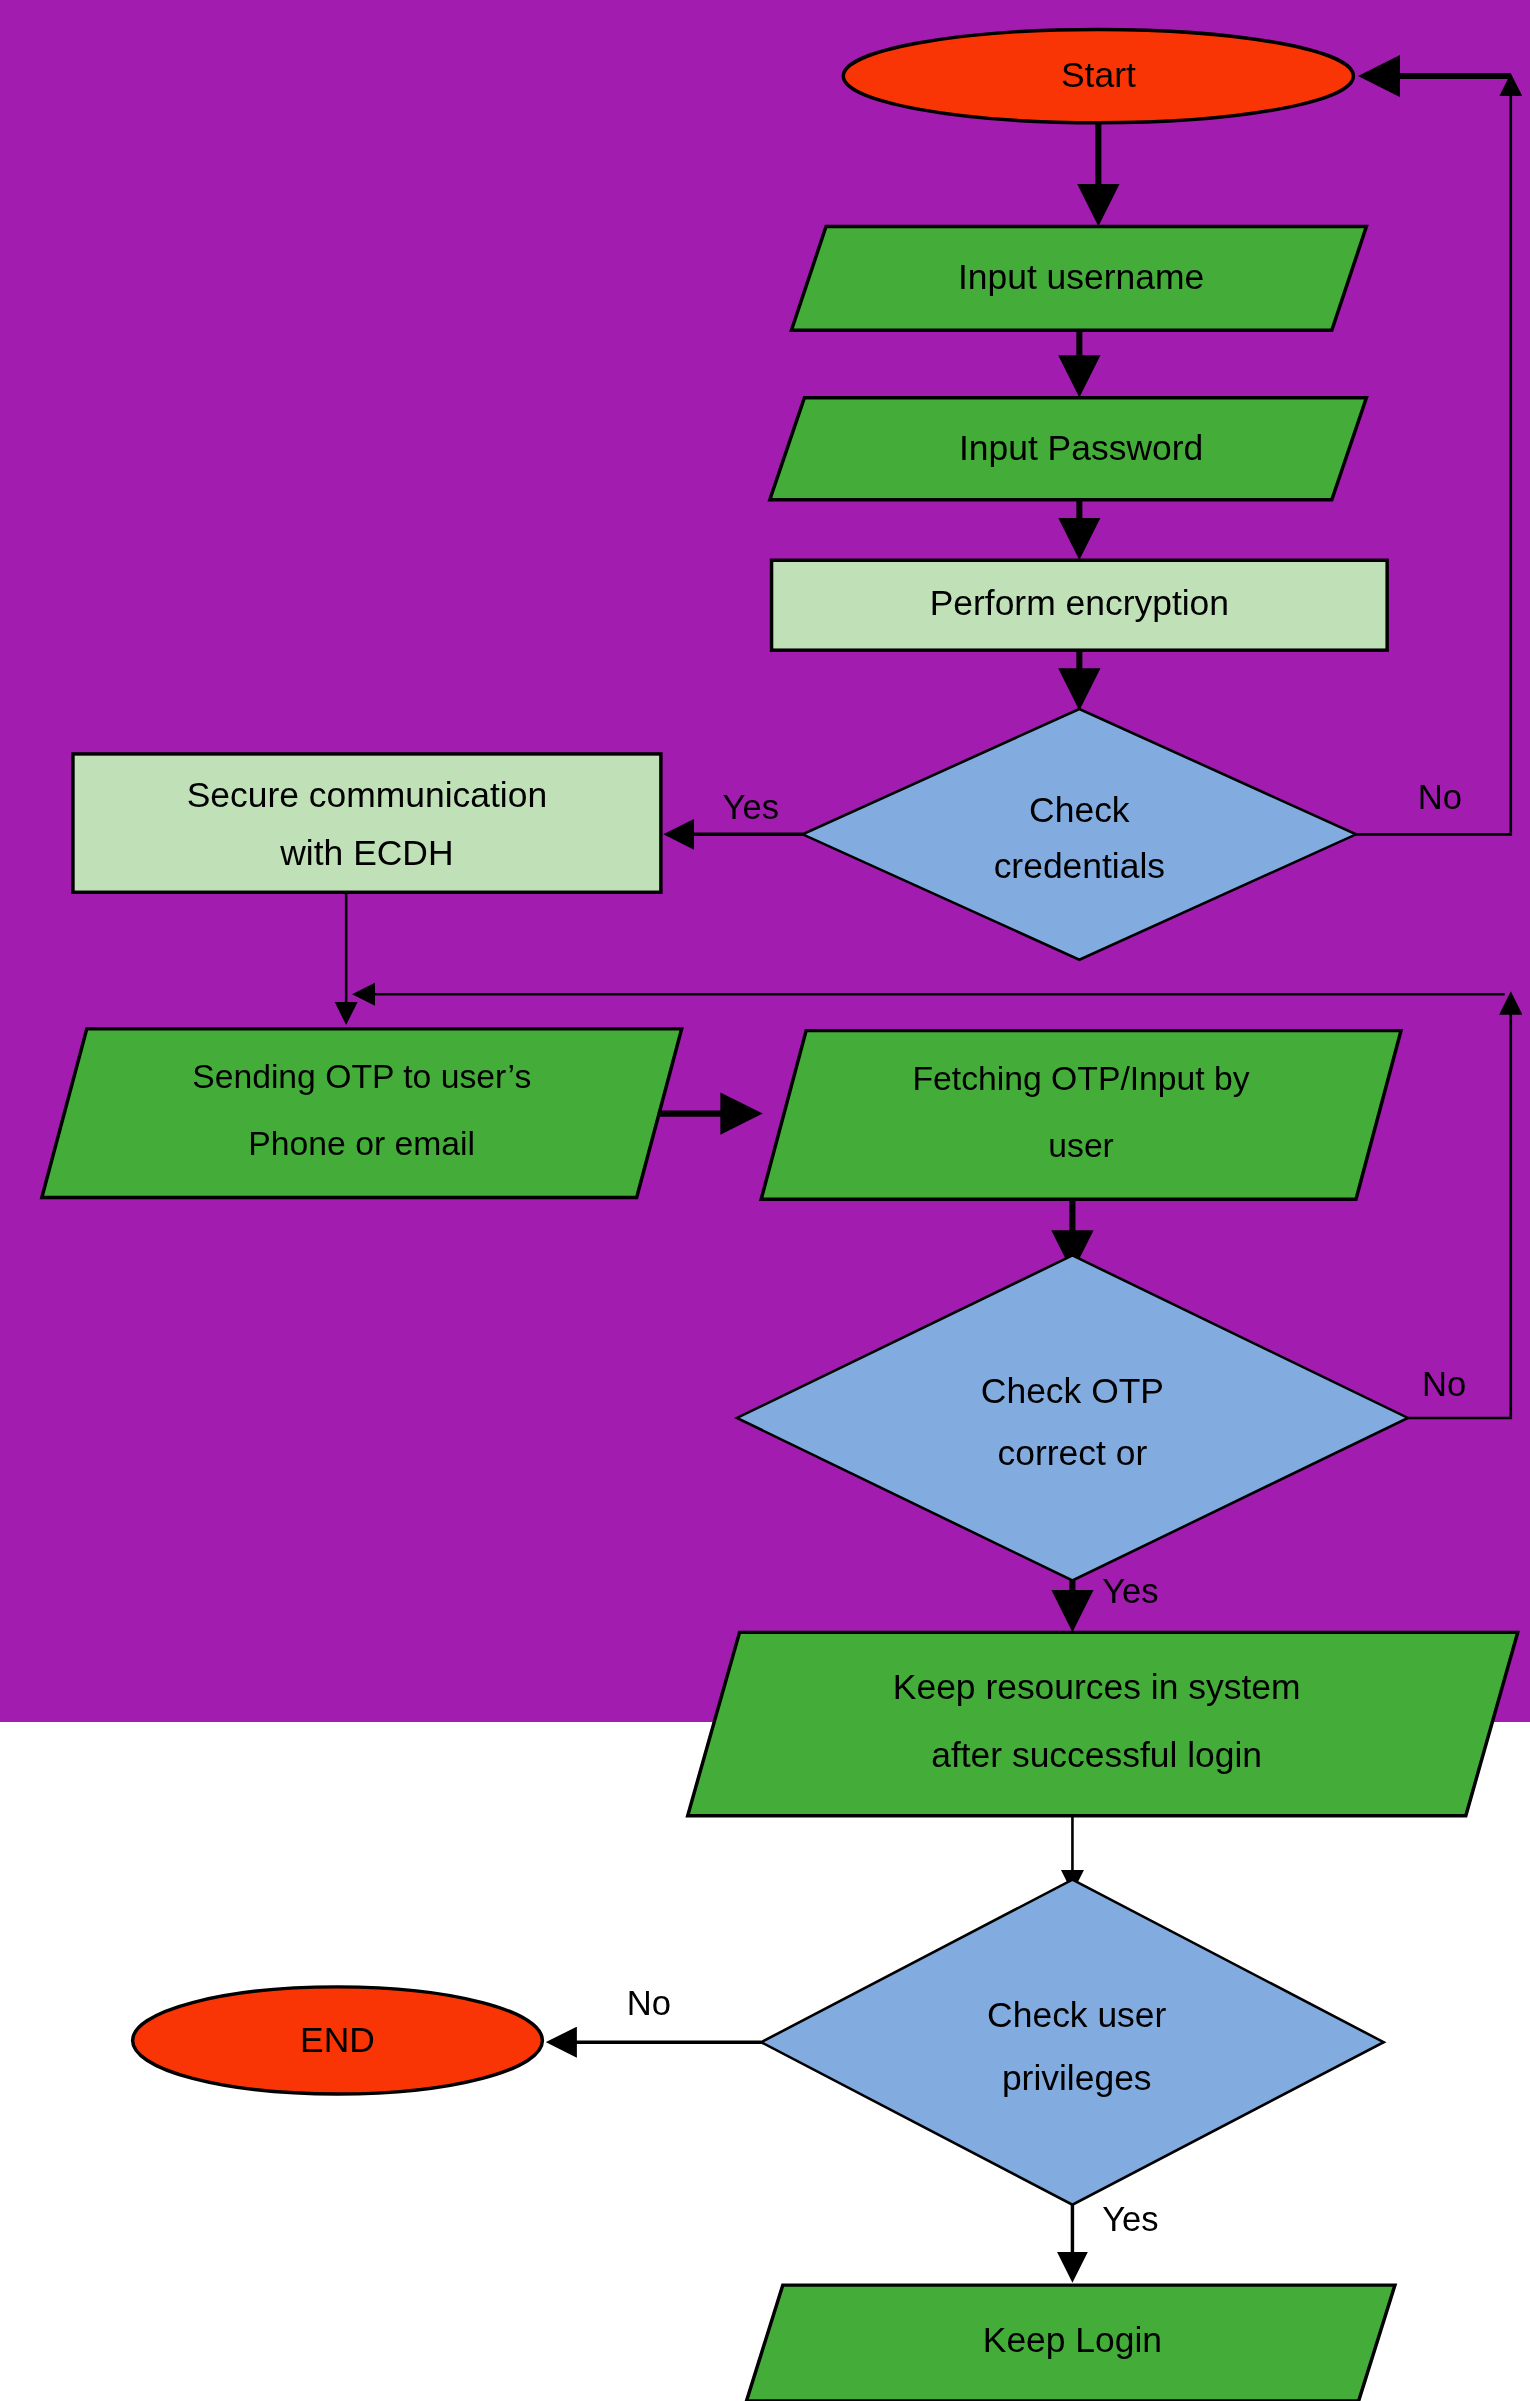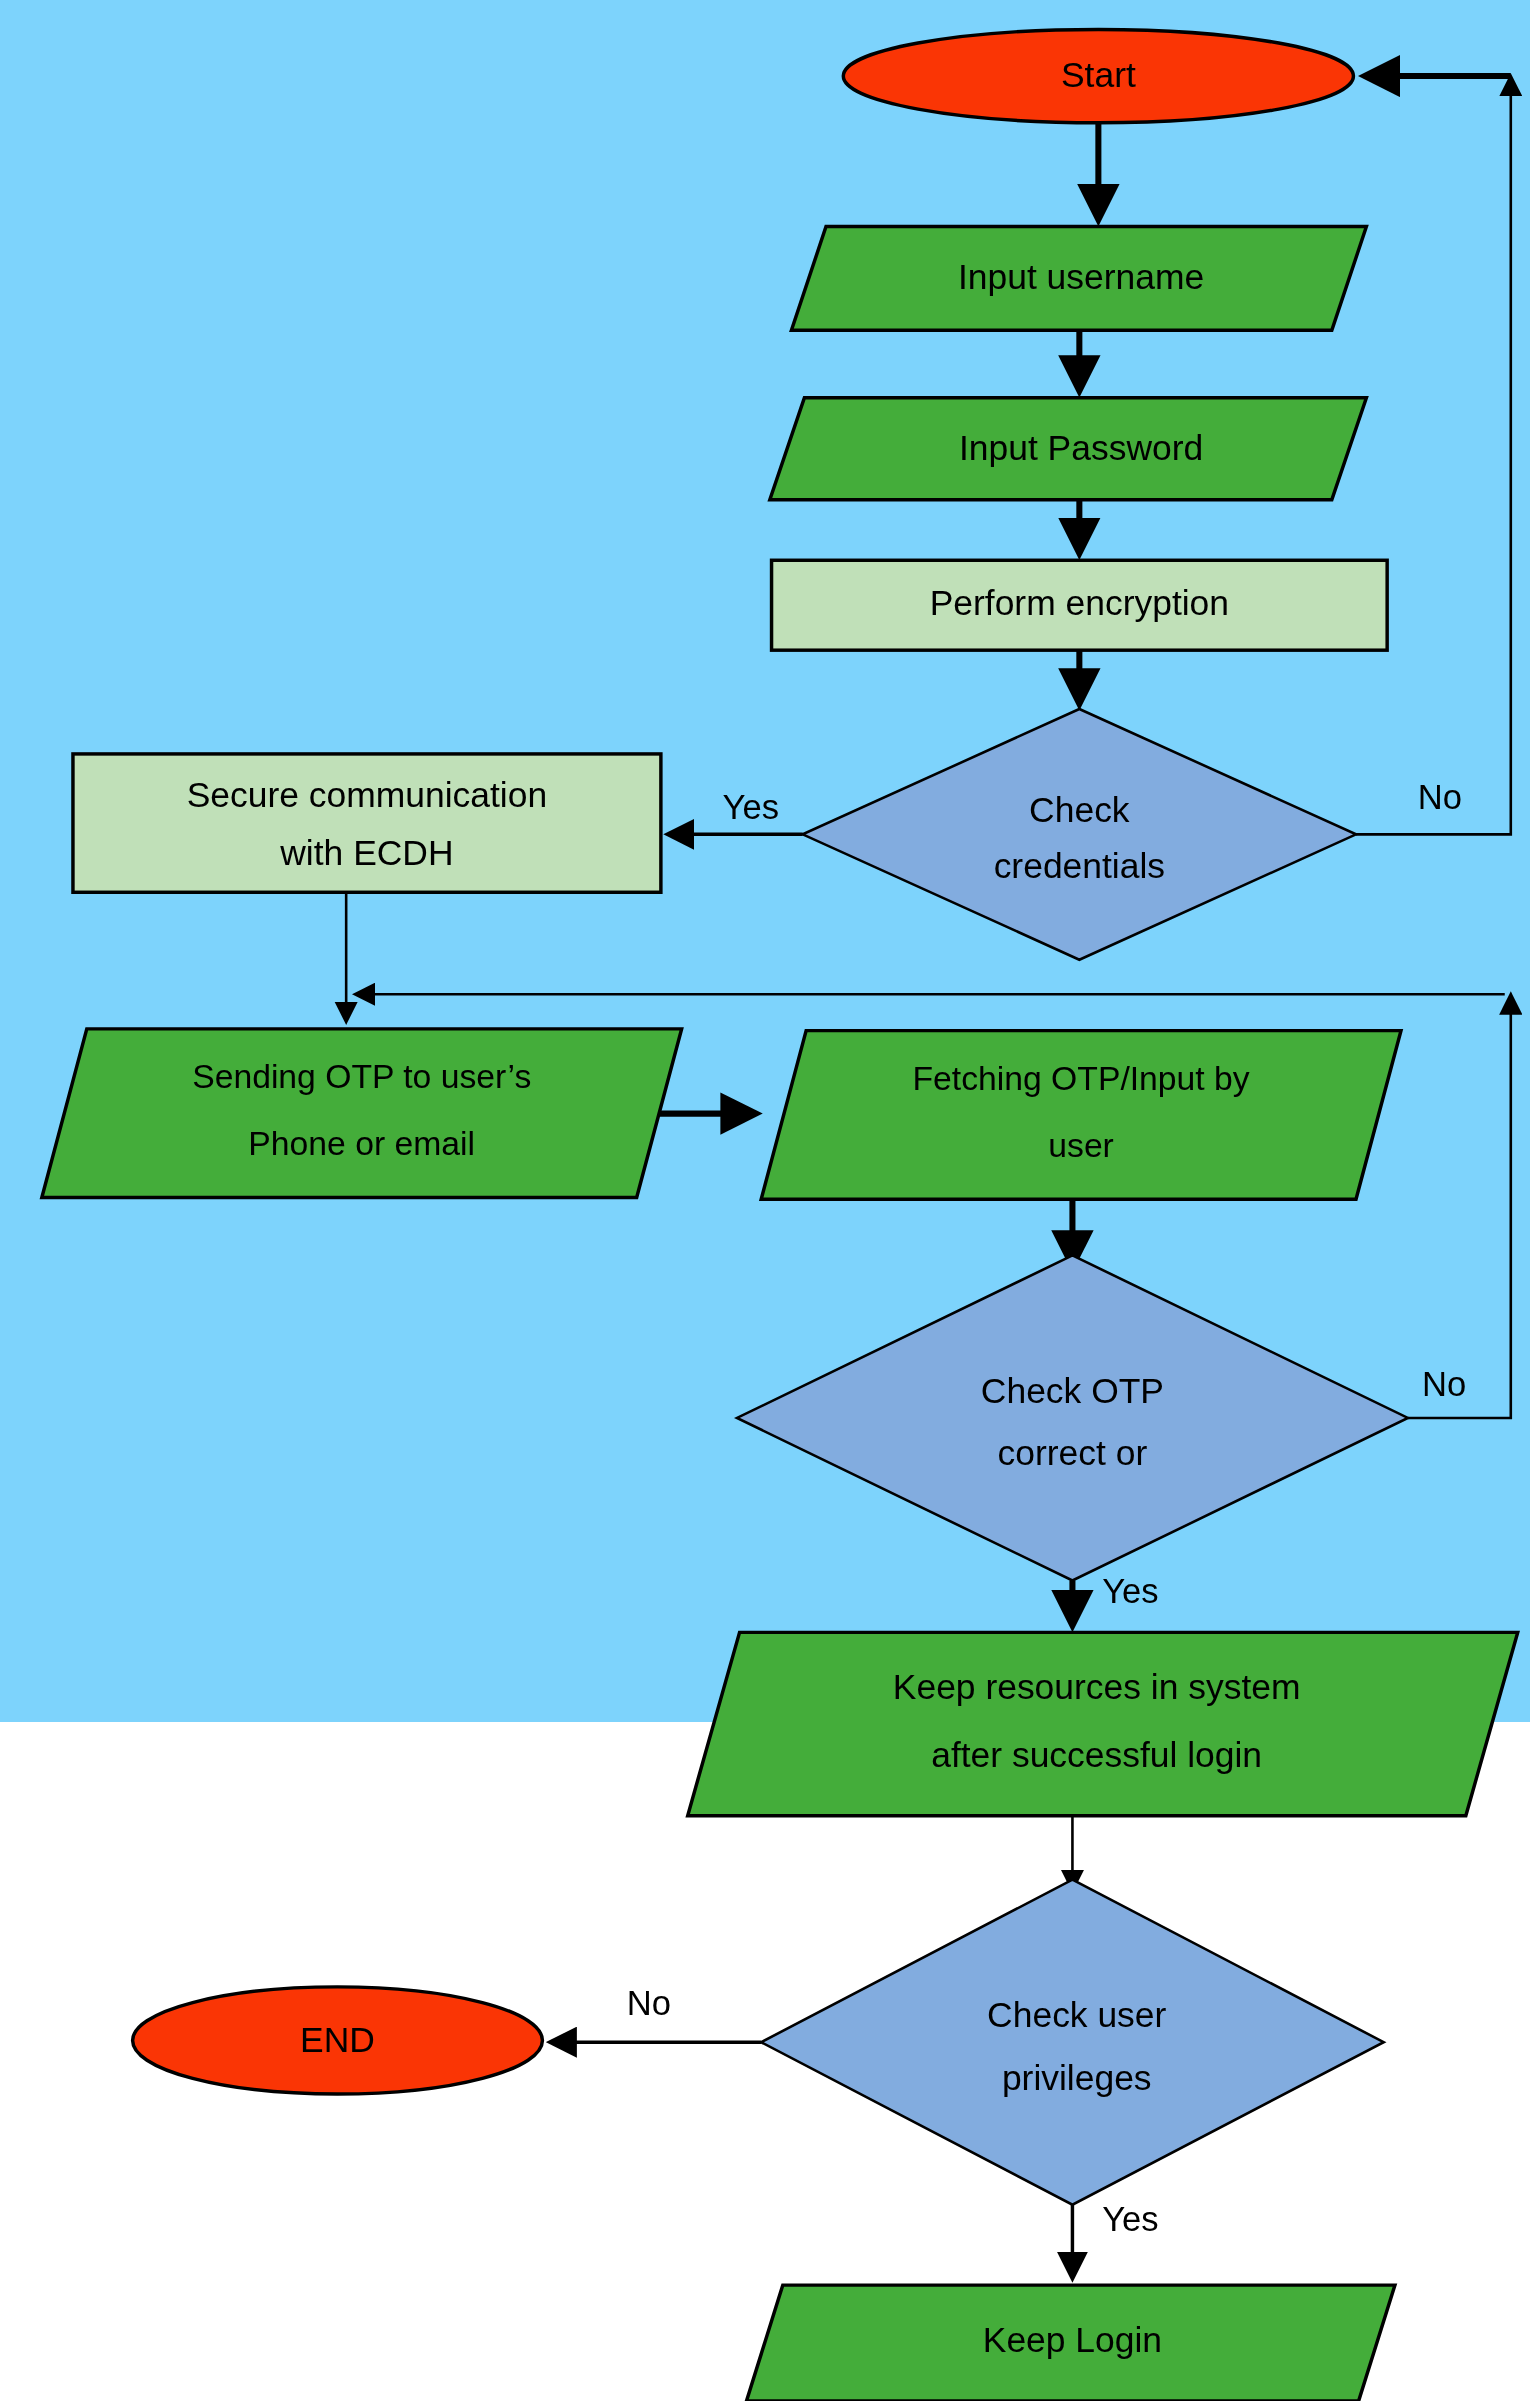--- a/index.html
+++ b/index.html
@@ -10,21 +10,21 @@
   body {
     width: 1531px;
     height: 2401px;
     font-family: "Liberation Sans", sans-serif;
     overflow: hidden;
   }
   #flowchart-root {
     position: relative;
     width: 1531px;
     height: 1722px;
-    background: #7dd3fc;
+    background: #a21caf;
   }
   svg.flow-canvas {
     position: absolute;
     top: 0;
     left: 0;
     width: 1531px;
     height: 2401px;
     display: block;
   }
   .node-shape {

